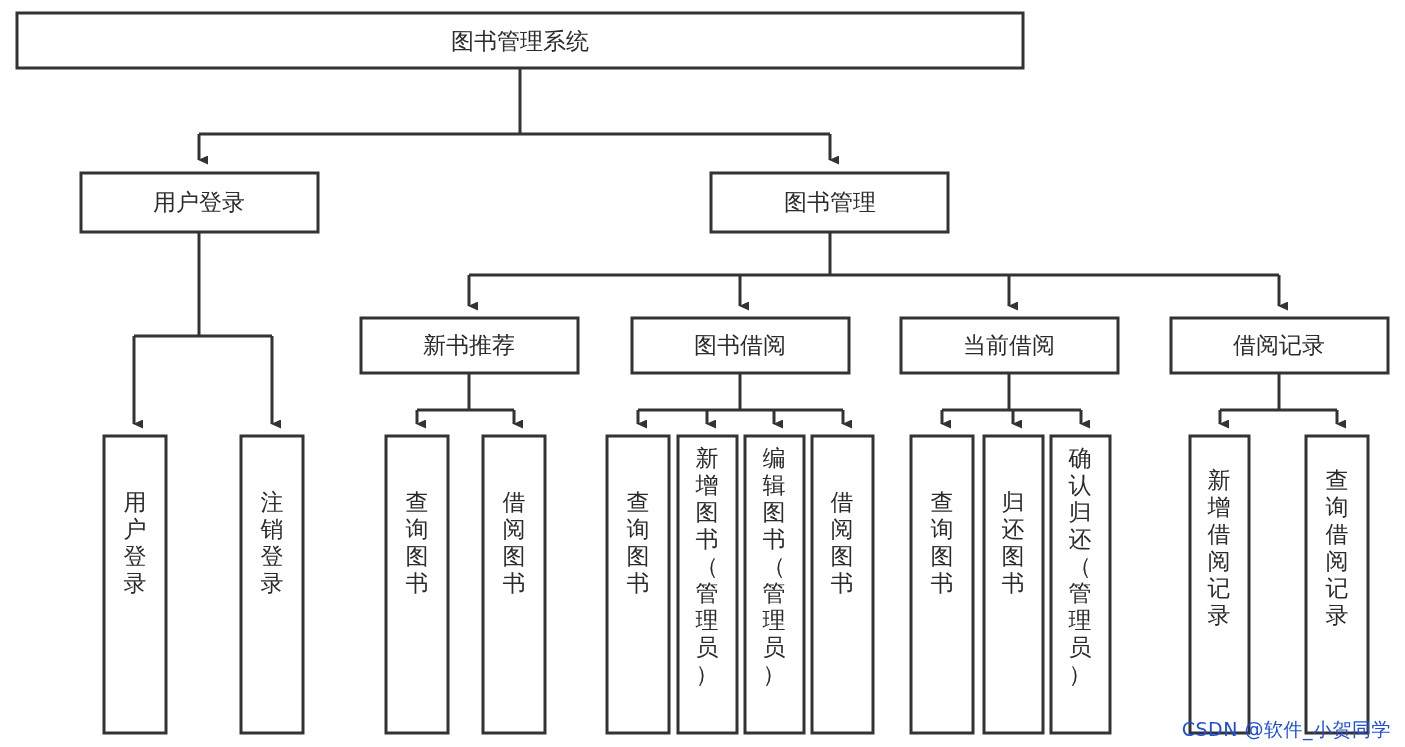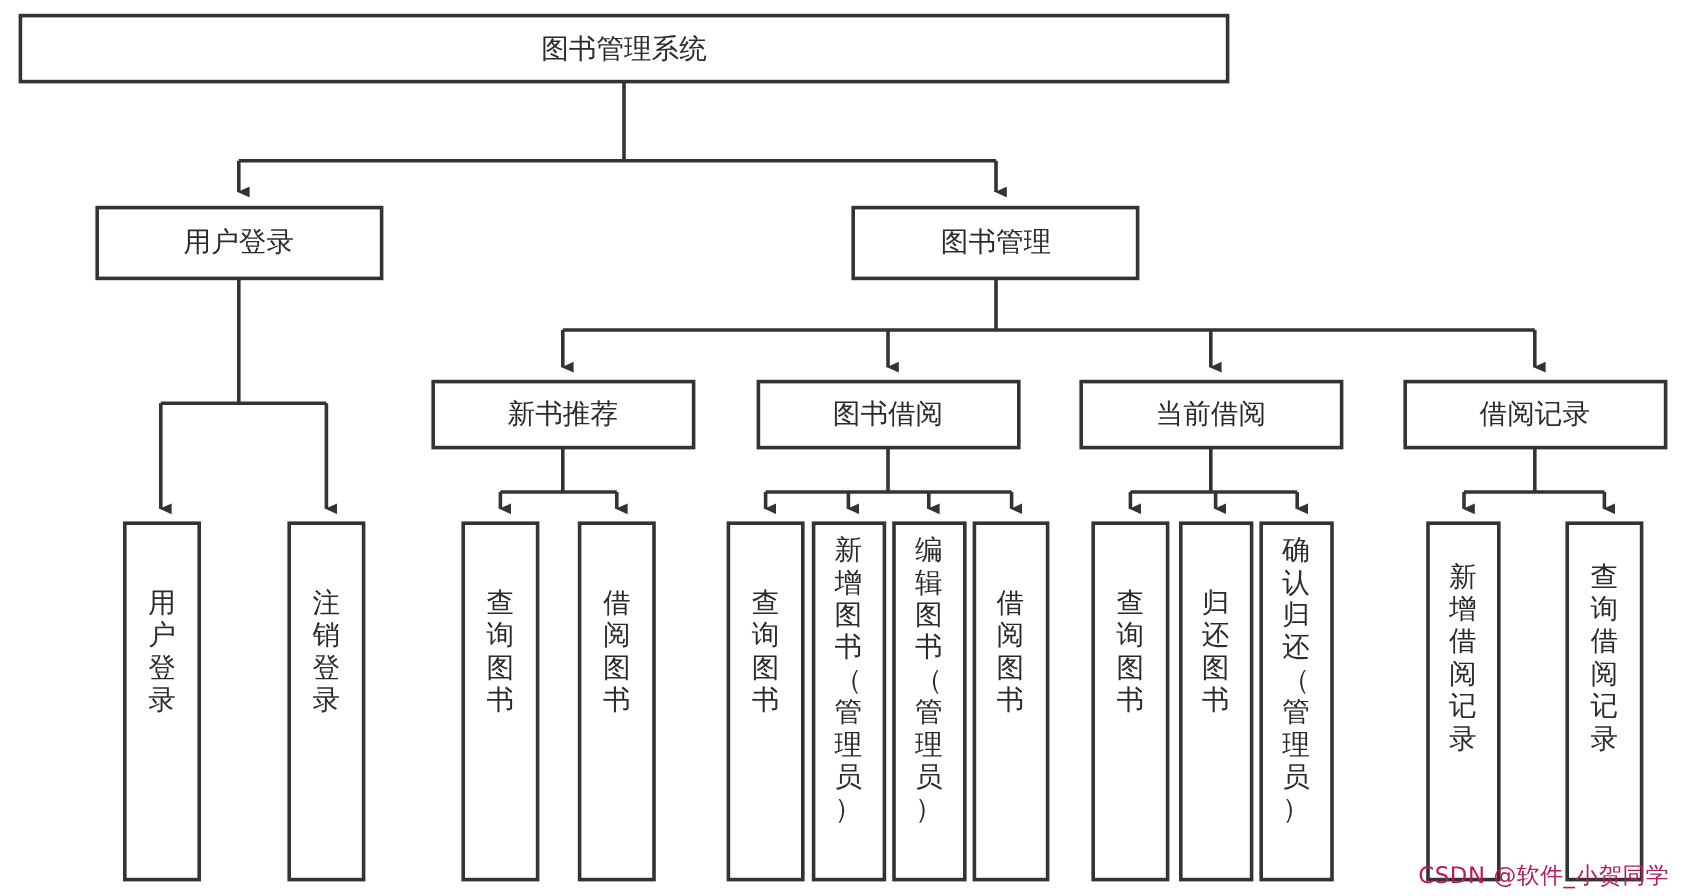--- a/index.html
+++ b/index.html
@@ -47,21 +47,21 @@
     stroke: #333333;
     stroke-width: 3;
     fill: none;
   }
   .watermark {
     position: absolute;
     right: 14px;
     bottom: 4px;
     font-family: "DejaVu Sans", "Liberation Sans", sans-serif;
     font-size: 19px;
-    color: #be185d;
+    color: #1d4ed8;
     white-space: nowrap;
     letter-spacing: 0.5px;
   }
 </style>
 </head>
 <body>
 
 <div id="diagram-root">
 
   <svg class="flow" viewBox="0 0 1405 747" xmlns="http://www.w3.org/2000/svg">

